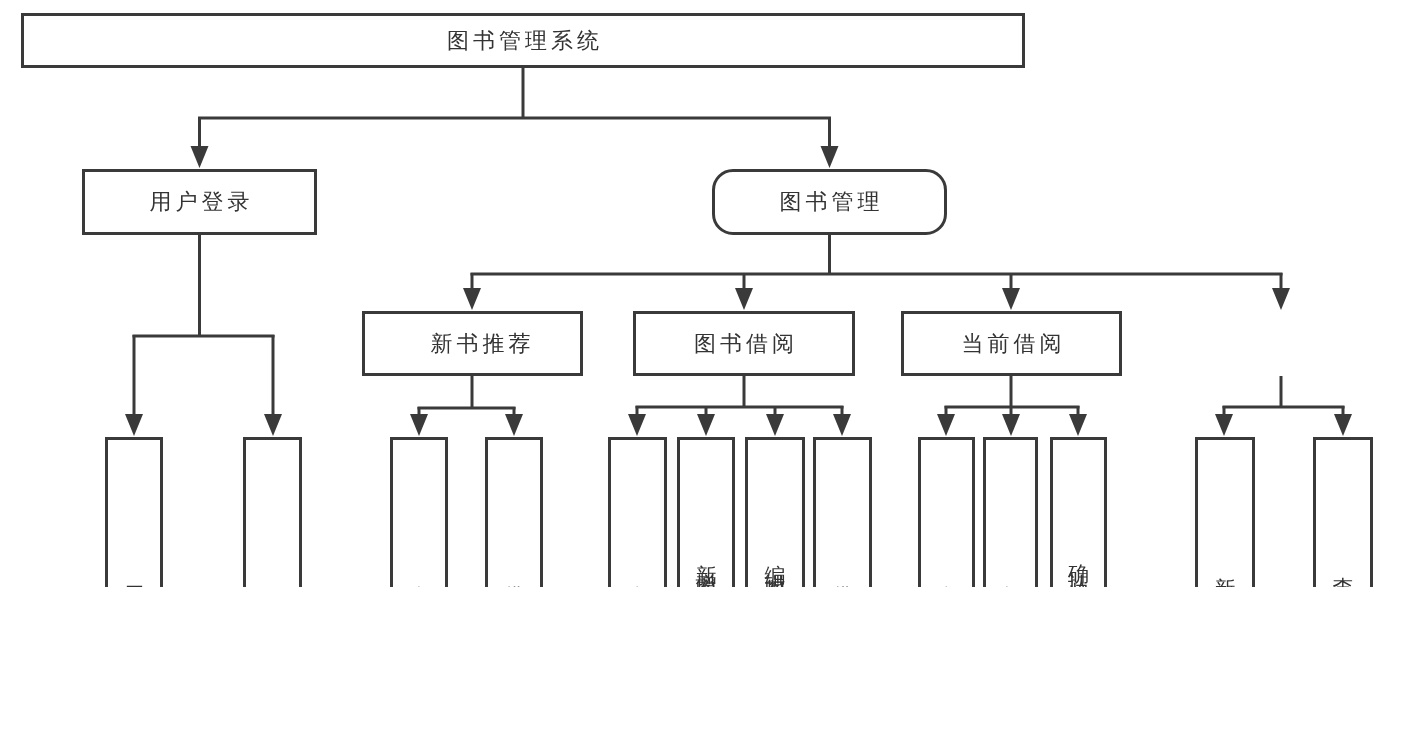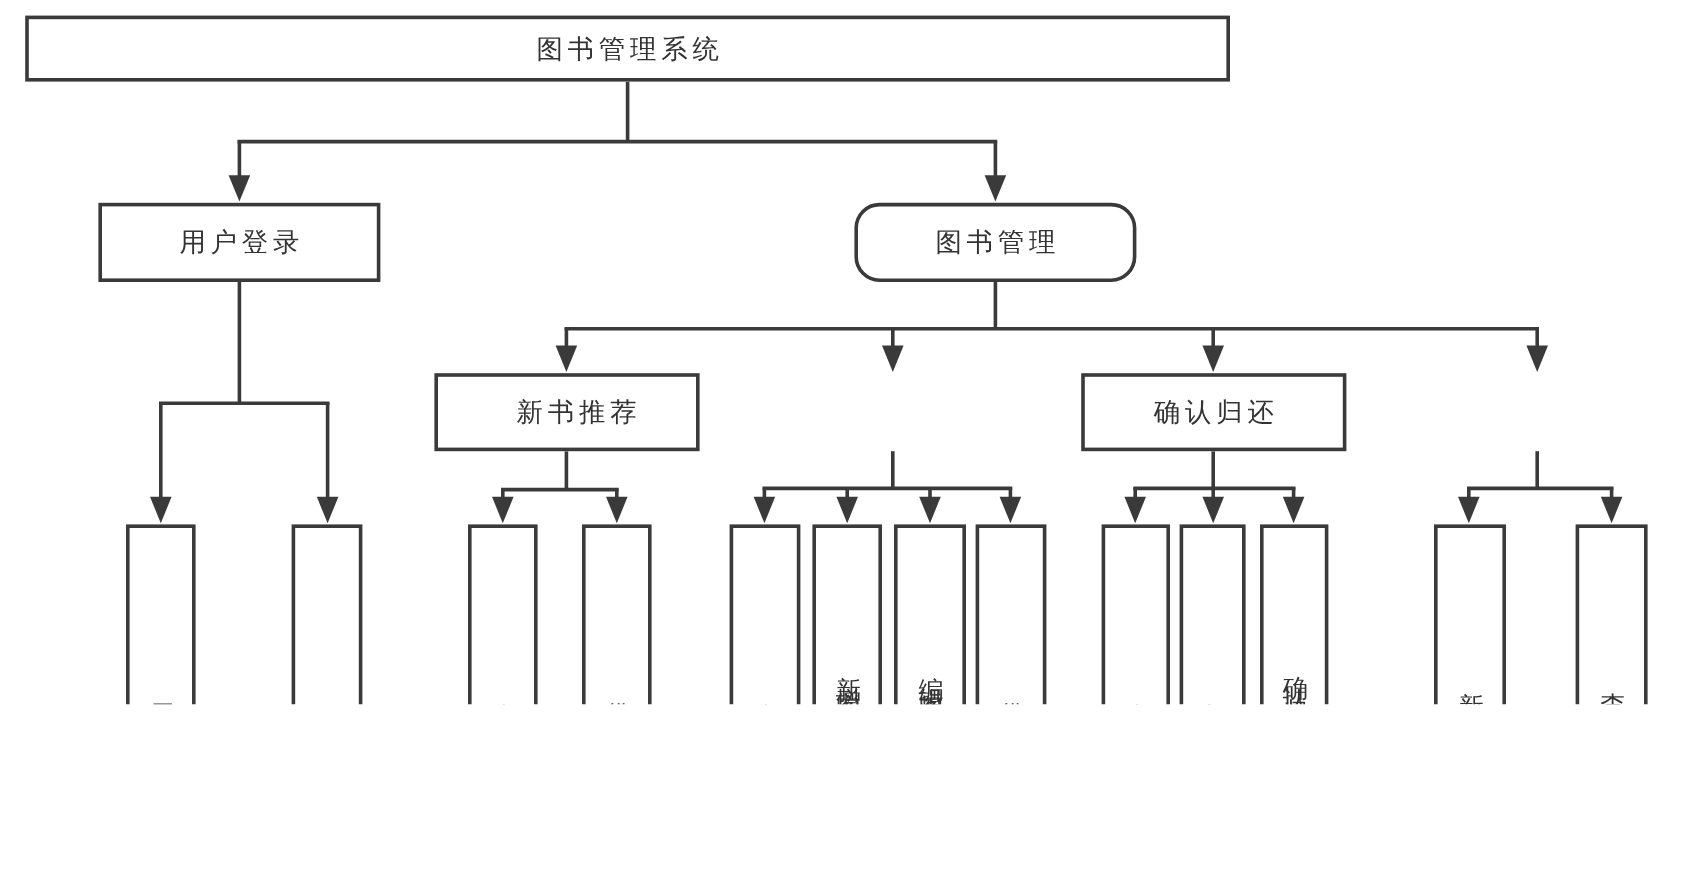--- a/index.html
+++ b/index.html
@@ -129,21 +129,22 @@
       <polygon points="1334,414 1352,414 1343,436"></polygon>
     </g>
   </svg>
 
   <div class="node h" style="left:21px; top:13px; width:1004px; height:55px;">图书管理系统</div>
 
   <div class="node h" style="left:82px; top:169px; width:235px; height:66px;">用户登录</div>
   <div class="node h" style="left:712px; top:169px; width:235px; height:66px;border-radius:21px;">图书管理</div>
 
   <div class="node h" style="left:362px; top:311px; width:221px; height:65px;padding-left:16px;">新书推荐</div>
-  <div class="node h" style="left:901px; top:311px; width:221px; height:65px;">确认归还</div>
+  <div class="node h" style="left:633px; top:311px; width:222px; height:65px;">图书借阅</div>
+  <div class="node h" style="left:901px; top:311px; width:221px; height:65px;">当前借阅</div>
 
   <div class="node leaf" style="left:105px; top:437px; width:58px; height:300px;">用户登录</div>
   <div class="node leaf" style="left:243px; top:437px; width:59px; height:300px;">注销登录</div>
 
   <div class="node leaf" style="left:390px; top:437px; width:58px; height:300px;">查询图书</div>
   <div class="node leaf" style="left:485px; top:437px; width:58px; height:300px;">借阅图书</div>
 
   <div class="node leaf" style="left:608px; top:437px; width:59px; height:300px;">查询图书</div>
   <div class="node leaf" style="left:677px; top:437px; width:58px; height:300px;">新增图书（管理员）</div>
   <div class="node leaf" style="left:745px; top:437px; width:60px; height:300px;">编辑图书（管理员）</div>

